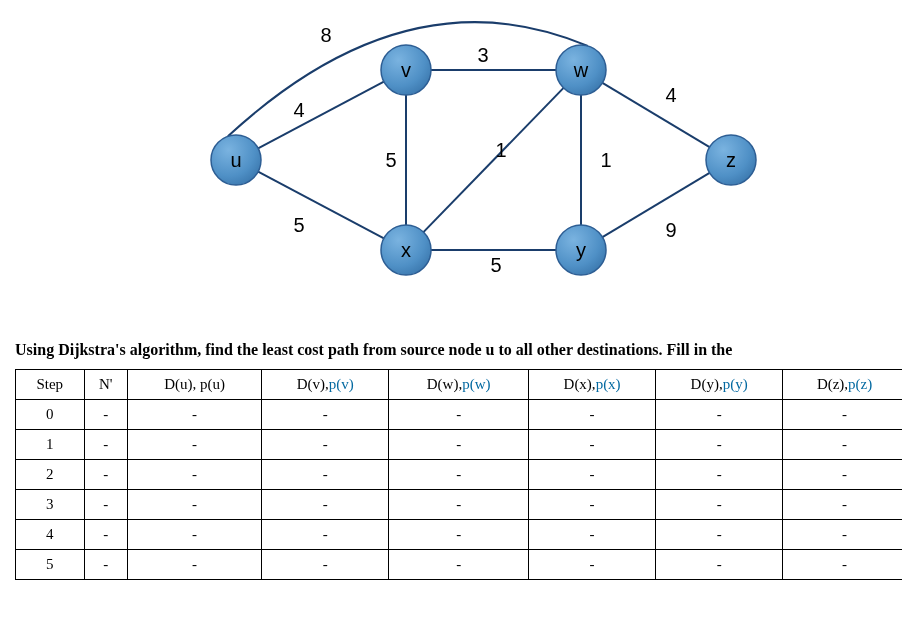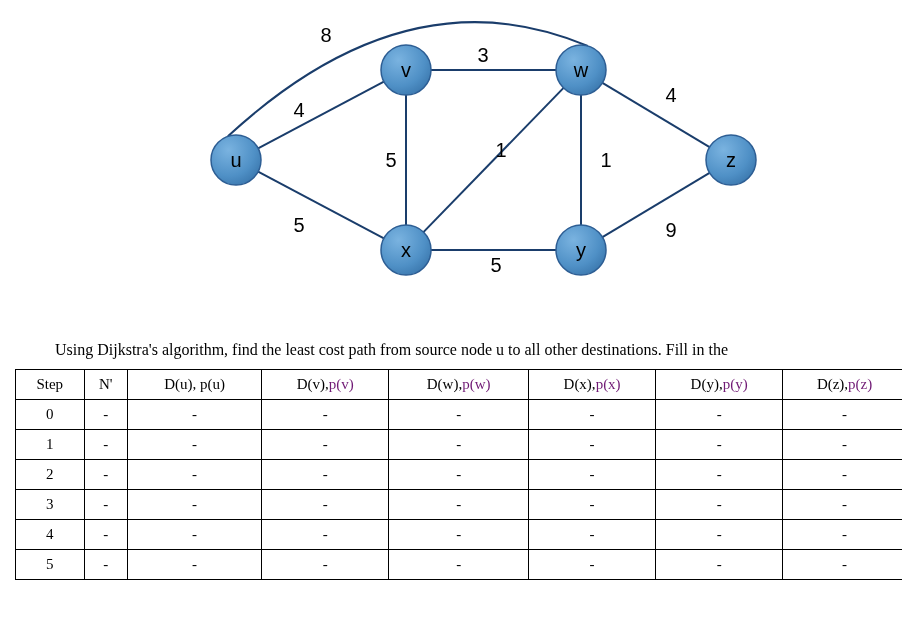--- a/index.html
+++ b/index.html
@@ -32,34 +32,34 @@
     font-size: 20px;
     font-family: Arial, sans-serif;
     transform: translate(-50%, -50%);
     user-select: none;
   }
   .instructions {
     font-size: 16px;
     margin: 20px 5px 8px 5px;
     line-height: 1.3;
   }
-  .instructions b { font-weight: normal; margin-left: 40px; }
+  .instructions b { font-weight: bold; }
   table.dijkstra {
     border-collapse: collapse;
     width: 892px;
     margin-left: 5px;
   }
   table.dijkstra th, table.dijkstra td {
     border: 1.5px solid #000;
     text-align: center;
     font-size: 15px;
     padding: 6px 4px;
   }
   table.dijkstra th { font-weight: normal; }
-  .p-small { color: #701a75; }
+  .p-small { color: #0369a1; }
 </style>
 </head>
 <body>
 
 <div class="graph-container">
   <svg width="880" height="310" id="graph-svg">
       <defs>
         <radialGradient id="nodeGrad" cx="35%" cy="30%" r="75%">
           <stop offset="0%" stop-color="#7ab3e0"></stop>
           <stop offset="70%" stop-color="#4f90c6"></stop>

